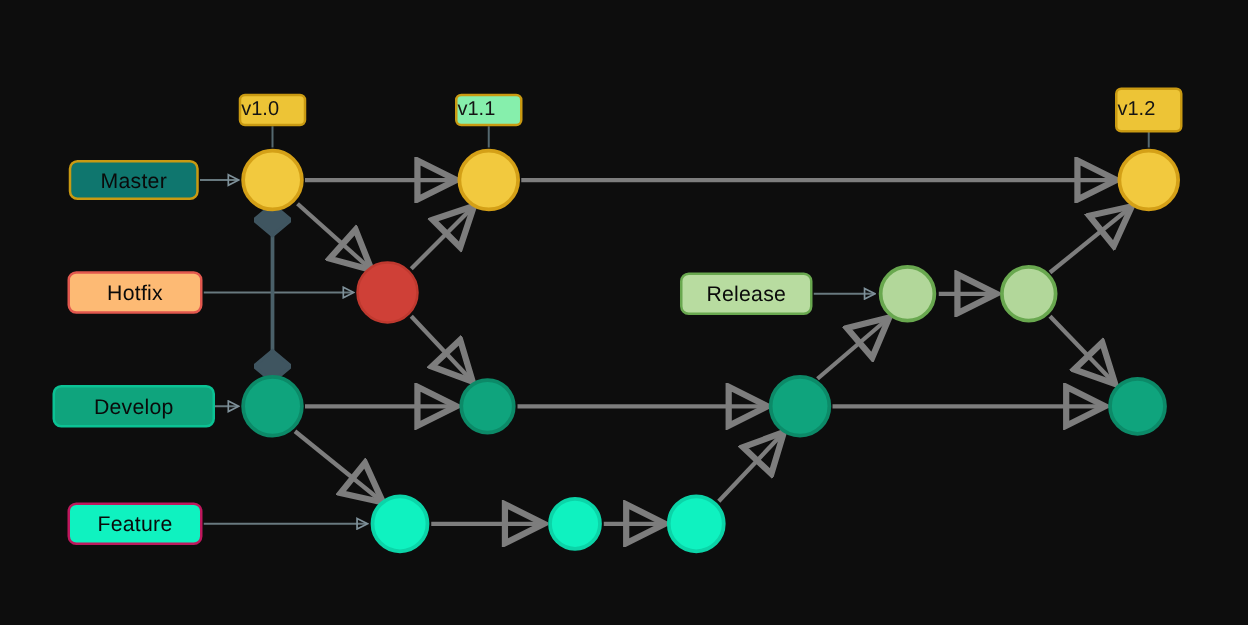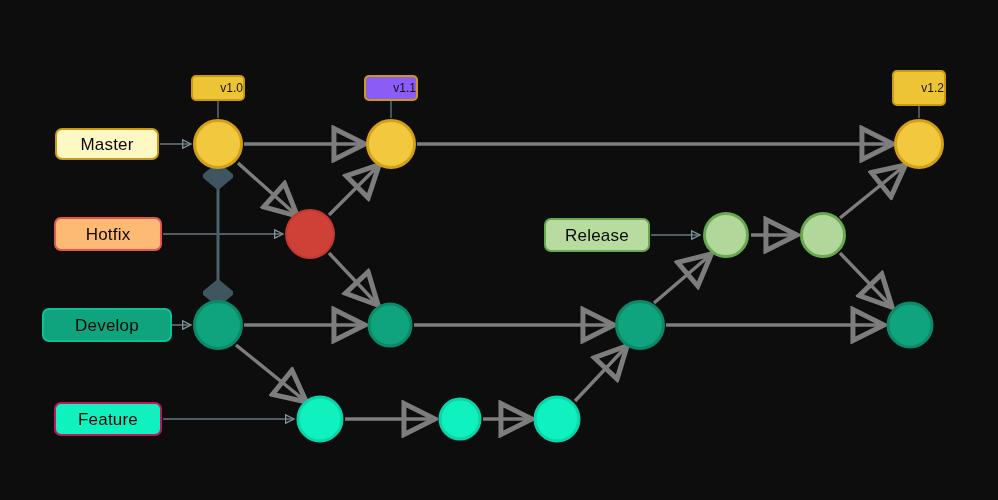--- a/index.html
+++ b/index.html
@@ -45,27 +45,26 @@
     line-height: 1;
     white-space: nowrap;
     letter-spacing: 0.2px;
   }
   .tag {
     position: absolute;
     box-sizing: border-box;
     transform: translate(-50%, -50%);
     display: flex;
     align-items: center;
-    justify-content: flex-end;
+    justify-content: flex-start;
     border-radius: 5px;
     color: #141414;
-    font-size: 12px;
+    font-size: 16px;
     line-height: 1;
     white-space: nowrap;
-    padding-left: 37px;
   }
 </style>
 </head>
 <body>
 
 <div id="stage">
 
   <svg id="edges" viewBox="0 0 998 500">
     <defs>
       <marker id="arrowOpen" viewBox="0 0 12 12" refX="10" refY="6" markerWidth="11" markerHeight="11" orient="auto-start-reverse">
@@ -133,39 +132,39 @@
 
   <div class="node" style="left:218px; top:325px; width:50px; height:50px; background:#0fa47d; border:3px solid #0c8a68;"></div>
   <div class="node" style="left:390px; top:325px; width:45px; height:45px; background:#0fa47d; border:3px solid #0c8a68;"></div>
   <div class="node" style="left:640px; top:325px; width:50px; height:50px; background:#0fa47d; border:3px solid #0c8a68;"></div>
   <div class="node" style="left:910px; top:325px; width:47px; height:47px; background:#0fa47d; border:3px solid #0c8a68;"></div>
 
   <div class="node" style="left:320px; top:419px; width:47px; height:47px; background:#0ff2c0; border:3px solid #0bd4a8;"></div>
   <div class="node" style="left:460px; top:419px; width:43px; height:43px; background:#0ff2c0; border:3px solid #0bd4a8;"></div>
   <div class="node" style="left:557px; top:419px; width:47px; height:47px; background:#0ff2c0; border:3px solid #0bd4a8;"></div>
 
-  <div class="branch-label" style="left:107px; top:144px; width:104px; height:32px; background:#fef9c3; border:2px solid #c99a12;">
+  <div class="branch-label" style="left:107px; top:144px; width:104px; height:32px; background:#0f766e; border:2px solid #c99a12;">
     <span>Master</span>
   </div>
   <div class="branch-label" style="left:108px; top:234px; width:108px; height:34px; background:#fdba74; border:2px solid #e2584e;">
     <span>Hotfix</span>
   </div>
   <div class="branch-label" style="left:107px; top:325px; width:130px; height:34px; background:#0fa47d; border:2px solid #0bc294;">
     <span>Develop</span>
   </div>
   <div class="branch-label" style="left:108px; top:419px; width:108px; height:34px; background:#0ff2c0; border:2px solid #be185d;">
     <span>Feature</span>
   </div>
   <div class="branch-label" style="left:597px; top:235px; width:106px; height:34px; background:#b8dca0; border:2px solid #69a84f;">
     <span>Release</span>
   </div>
 
   <div class="tag" style="left:218px; top:88px; width:54px; height:26px; background:#edc436; border:2px solid #c99a12;">
     <span>v1.0</span>
   </div>
-  <div class="tag" style="left:391px; top:88px; width:54px; height:26px; background:#8b5cf6; border:2px solid #c99a12;">
+  <div class="tag" style="left:391px; top:88px; width:54px; height:26px; background:#86efac; border:2px solid #c99a12;">
     <span>v1.1</span>
   </div>
   <div class="tag" style="left:919px; top:88px; width:54px; height:36px; background:#edc436; border:2px solid #c99a12;">
     <span>v1.2</span>
   </div>
 
 </div>
 
 </body></html>

